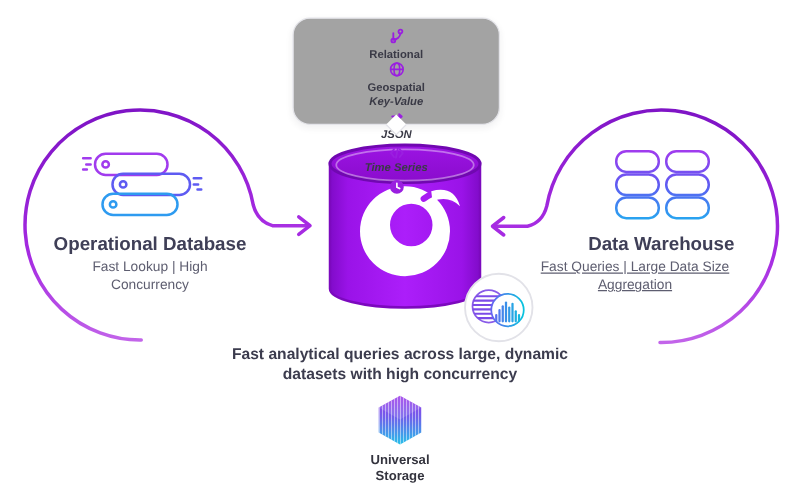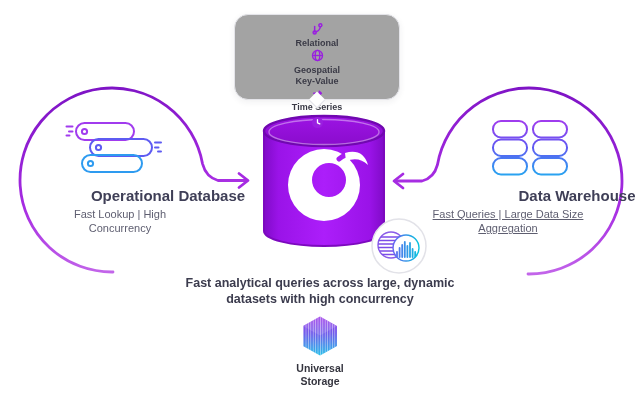--- a/index.html
+++ b/index.html
@@ -1,35 +1,35 @@
 <!DOCTYPE html>
 <html><head>
 <meta charset="utf-8">
 <style>
   html,body{margin:0;padding:0;background:#ffffff;}
   .stage{position:relative;width:640px;height:400px;background:#ffffff;overflow:hidden;
          font-family:"Liberation Sans",sans-serif;}
   .stage svg.art{position:absolute;left:0;top:0;}
   .abs{position:absolute;}
   .heading{font-size:15px;font-weight:700;color:#3F3F57;text-align:center;letter-spacing:.1px;}
-  .node-title{font-size:15px;font-weight:700;color:#3F3F57;text-align:center;margin-left:48px;}
+  .node-title{font-size:15px;font-weight:700;color:#3F3F57;text-align:center;}
   .node-sub{font-size:11px;color:#5E5E70;text-align:center;line-height:1.3;}
   .caption{font-size:12.5px;font-weight:700;color:#3C3C4E;text-align:center;line-height:1.25;}
   .storage-label{font-size:10.5px;font-weight:700;color:#34343E;text-align:center;line-height:1.25;}
 
   .top-box{left:234px;top:14px;width:166px;height:86px;background:#a3a3a3;
            border:1.5px solid #E4E4E9;border-radius:14px;
            box-shadow:0 2px 6px rgba(40,40,60,.07);z-index:3;
            display:grid;grid-template-columns:1fr;grid-template-rows:1fr 1fr;
            padding:7px 4px 9px 4px;box-sizing:border-box;column-gap:2px;}
   .pointer{position:absolute;left:50%;bottom:-7px;margin-left:-6px;width:11px;height:11px;
            background:#fff;border-right:1.5px solid #E2E2E8;border-bottom:1.5px solid #E2E2E8;
            transform:rotate(45deg);}
   .cap{display:flex;flex-direction:column;align-items:center;justify-content:flex-start;gap:3px;}
-  .cap.rev{flex-direction:column-reverse;justify-content:flex-end;}
+  .cap.rev{flex-direction:column-reverse;justify-content:flex-end;font-style:italic;}
   .cap-label{font-size:9px;font-weight:700;color:#3A3A46;text-align:center;line-height:1.2;}
   .cap-icon{width:13px;height:13px;display:block;}
   .cap-icon svg{display:block;width:13px;height:13px;}
 </style>
 </head>
 <body>
 
 <div class="stage">
 
   <svg class="art" width="640" height="400" viewBox="0 0 640 400">
@@ -189,20 +189,30 @@
       <span class="cap-icon">
         <svg viewBox="0 0 16 16" fill="none" stroke="#9A1FE0" stroke-width="1.8" stroke-linecap="round" stroke-linejoin="round">
           <path d="M3.4 5.2 H12.6 M10.2 2.9 L12.8 5.2 L10.2 7.5"></path>
           <path d="M12.6 10.8 H3.4 M5.8 8.5 L3.2 10.8 L5.8 13.1"></path>
         </svg>
         </span>
       <span class="cap-label">Key-Value</span>
     </div>
     <div class="cap rev">
       <span class="cap-icon">
+        <svg viewBox="0 0 16 16" fill="none" stroke="#9A1FE0" stroke-width="1.8" stroke-linecap="round" stroke-linejoin="round">
+          <path d="M5.2 4.2 L2.2 8 L5.2 11.8"></path>
+            <path d="M10.8 4.2 L13.8 8 L10.8 11.8"></path>
+          <line x1="8.9" y1="3.6" x2="7.1" y2="12.4"></line>
+        </svg>
+        </span>
+      <span class="cap-label">JSON</span>
+    </div>
+    <div class="cap rev">
+      <span class="cap-icon">
         <svg viewBox="0 0 16 16">
           <circle cx="8" cy="8" r="6.8" fill="#9A1FE0"></circle>
           <path d="M8 4.4 V8.3 L10.8 9.7" fill="none" stroke="#ffffff" stroke-width="1.6" stroke-linecap="round"></path>
         </svg>
         </span>
       <span class="cap-label">Time Series</span>
     </div>
     <div class="pointer"></div>
   </div>
 

